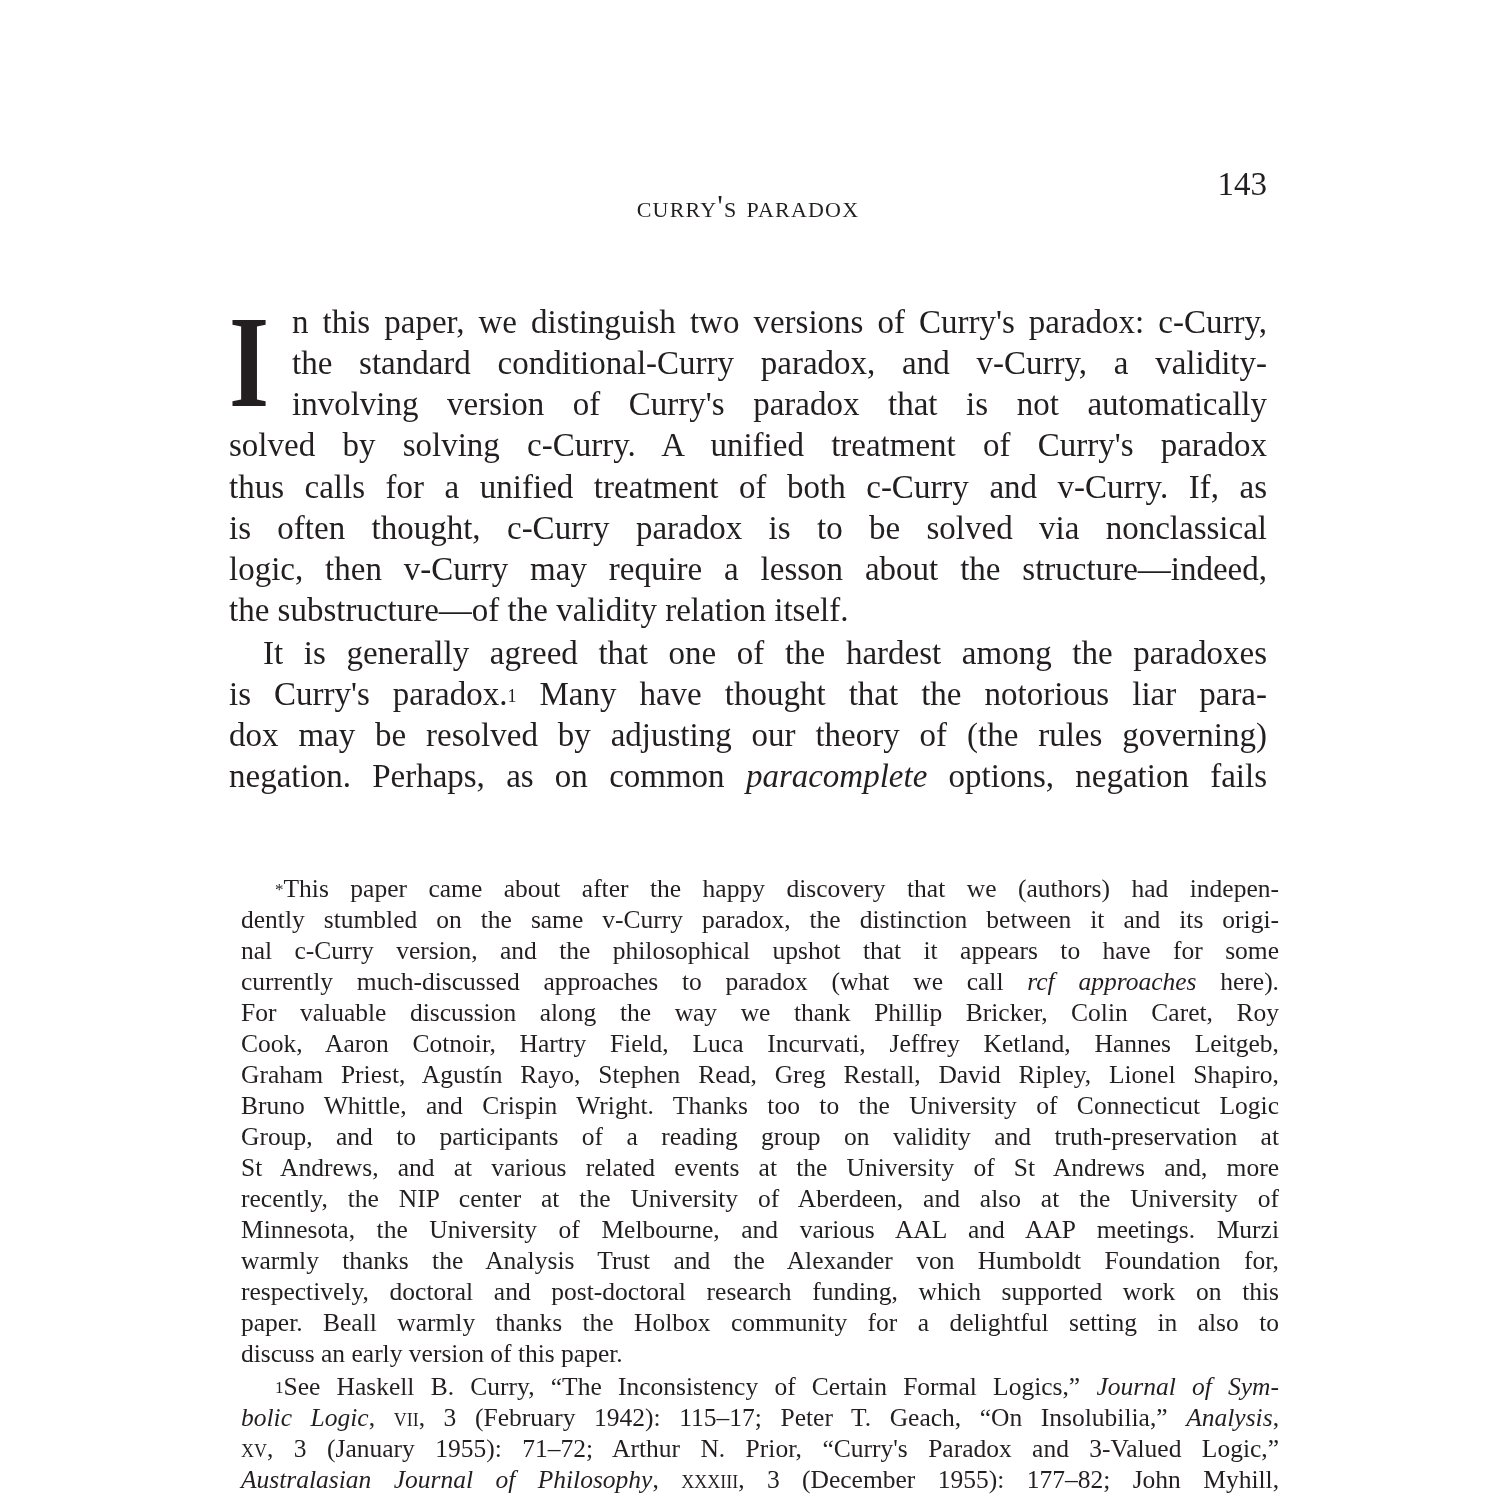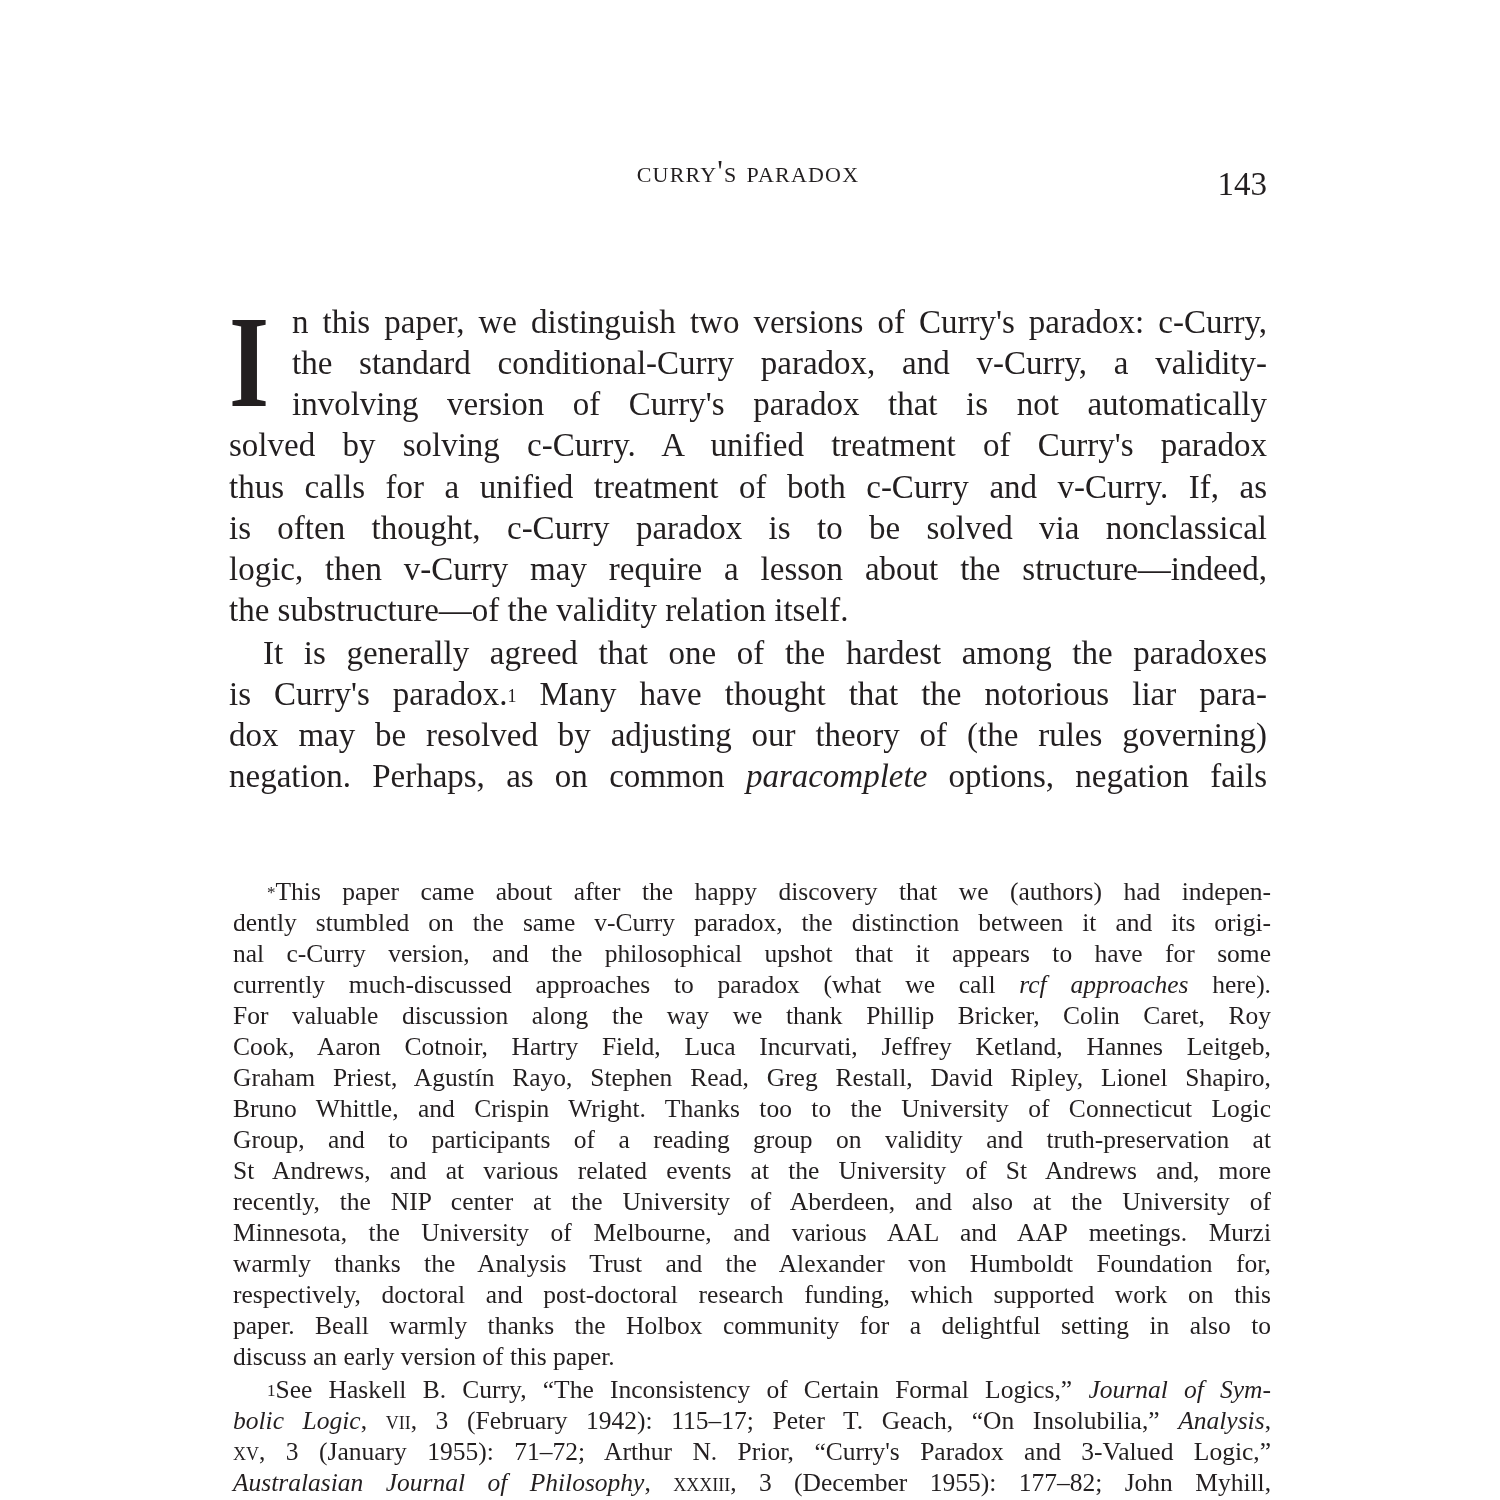--- a/index.html
+++ b/index.html
@@ -29,20 +29,21 @@
     }
     .running-title {
       position: absolute;
       left: 0; right: 0;
       text-align: center;
       font-variant: small-caps;
       font-size: 31px;
       letter-spacing: 1.2px;
       line-height: 40px;
       text-transform: lowercase;
+      margin-top: 35px;
     }
     .page-number {
       position: absolute;
       right: 0;
       top: 0;
       font-size: 33px;
       line-height: 40px;
       margin-top: 12px;
     }
     .article-title {
@@ -101,24 +102,24 @@
       transform-origin: left top;
     }
     .fn-block {
       position: absolute;
       left: 229px;
       width: 1038px;
       font-size: 25.5px;
     }
     .fn-line {
       position: absolute;
-      left: 4px;
+      left: 12px;
       width: 1038px;
       height: 31px;
-      line-height: 36px;
+      line-height: 29px;
       white-space: nowrap;
       text-align: justify;
       text-align-last: justify;
     }
     .fn-line.last { text-align-last: left; }
     .fn-line.indent { text-indent: 34px; }
     .fn-mark { font-size: 17px; vertical-align: top; position: relative; top: 1px; }
     .sc { font-variant: small-caps; text-transform: lowercase; }
     i { font-style: italic; }
     sup.fnref { font-size: 18px; vertical-align: top; position: relative; top: 2px; }

